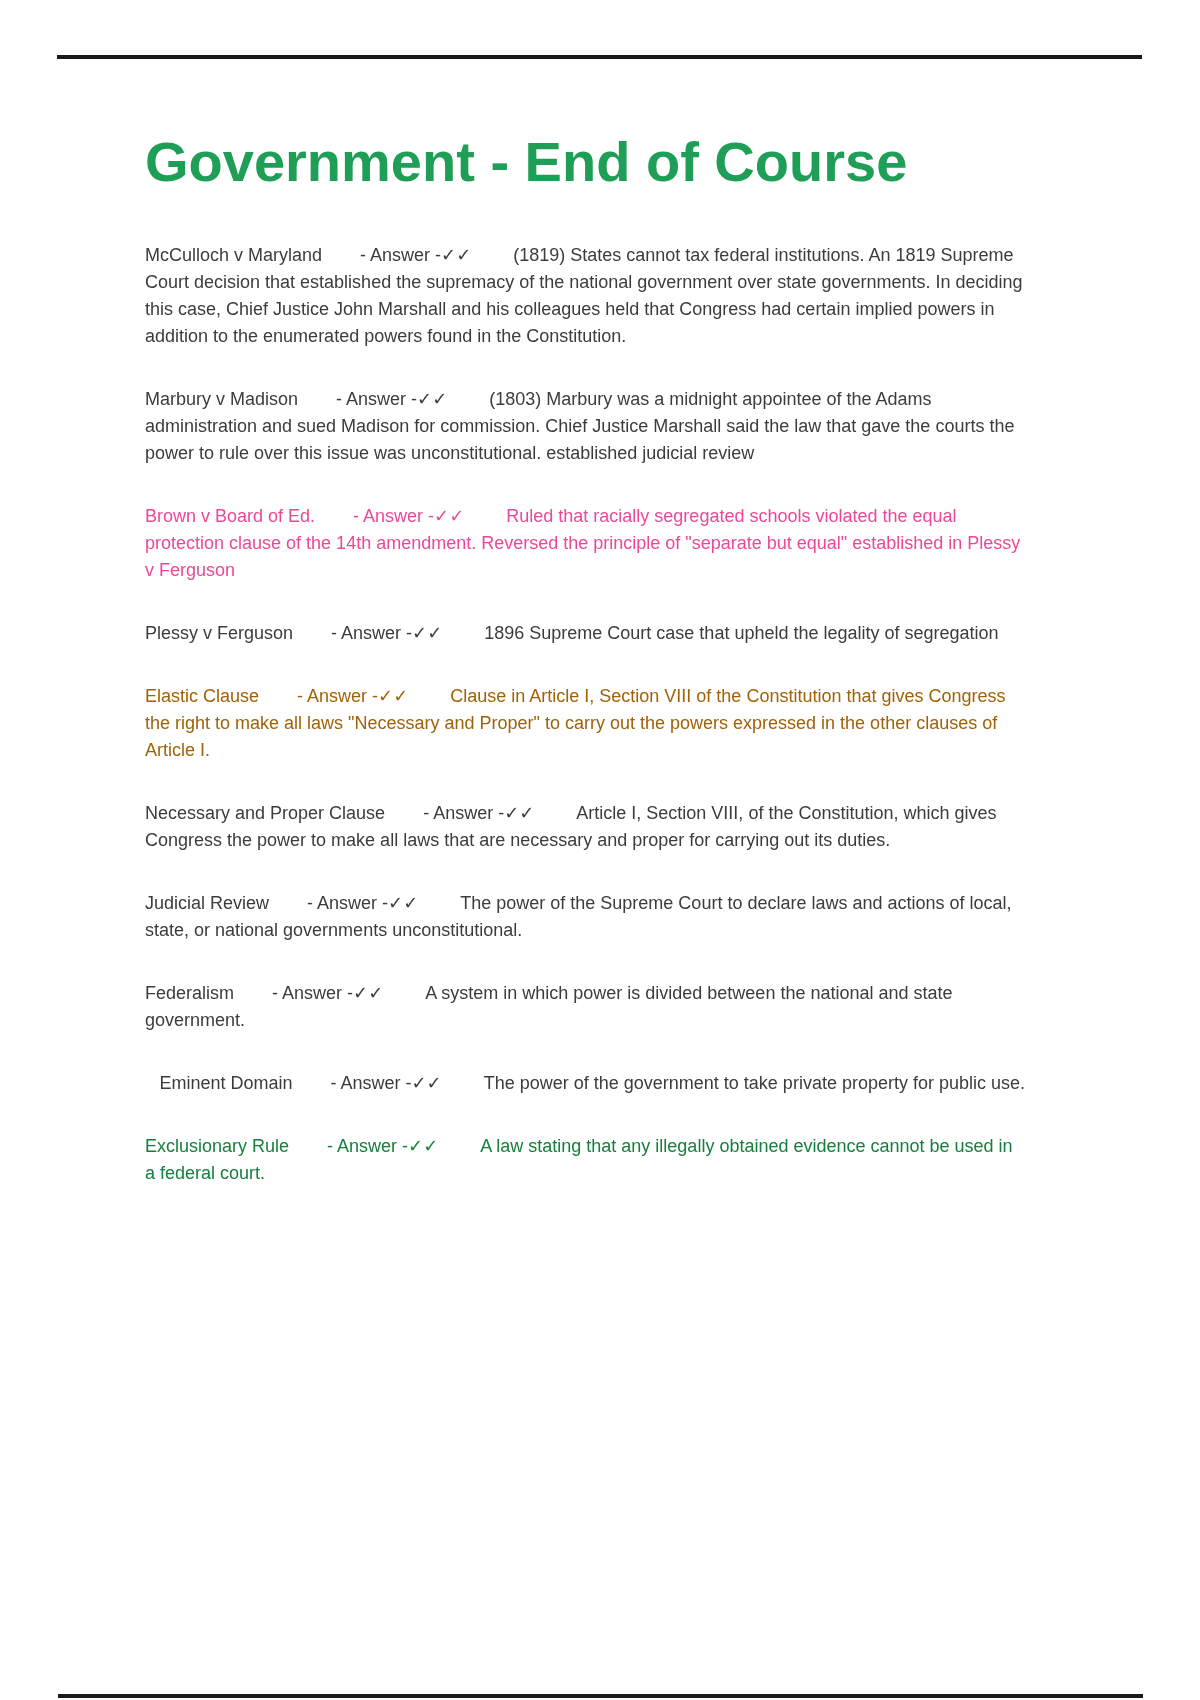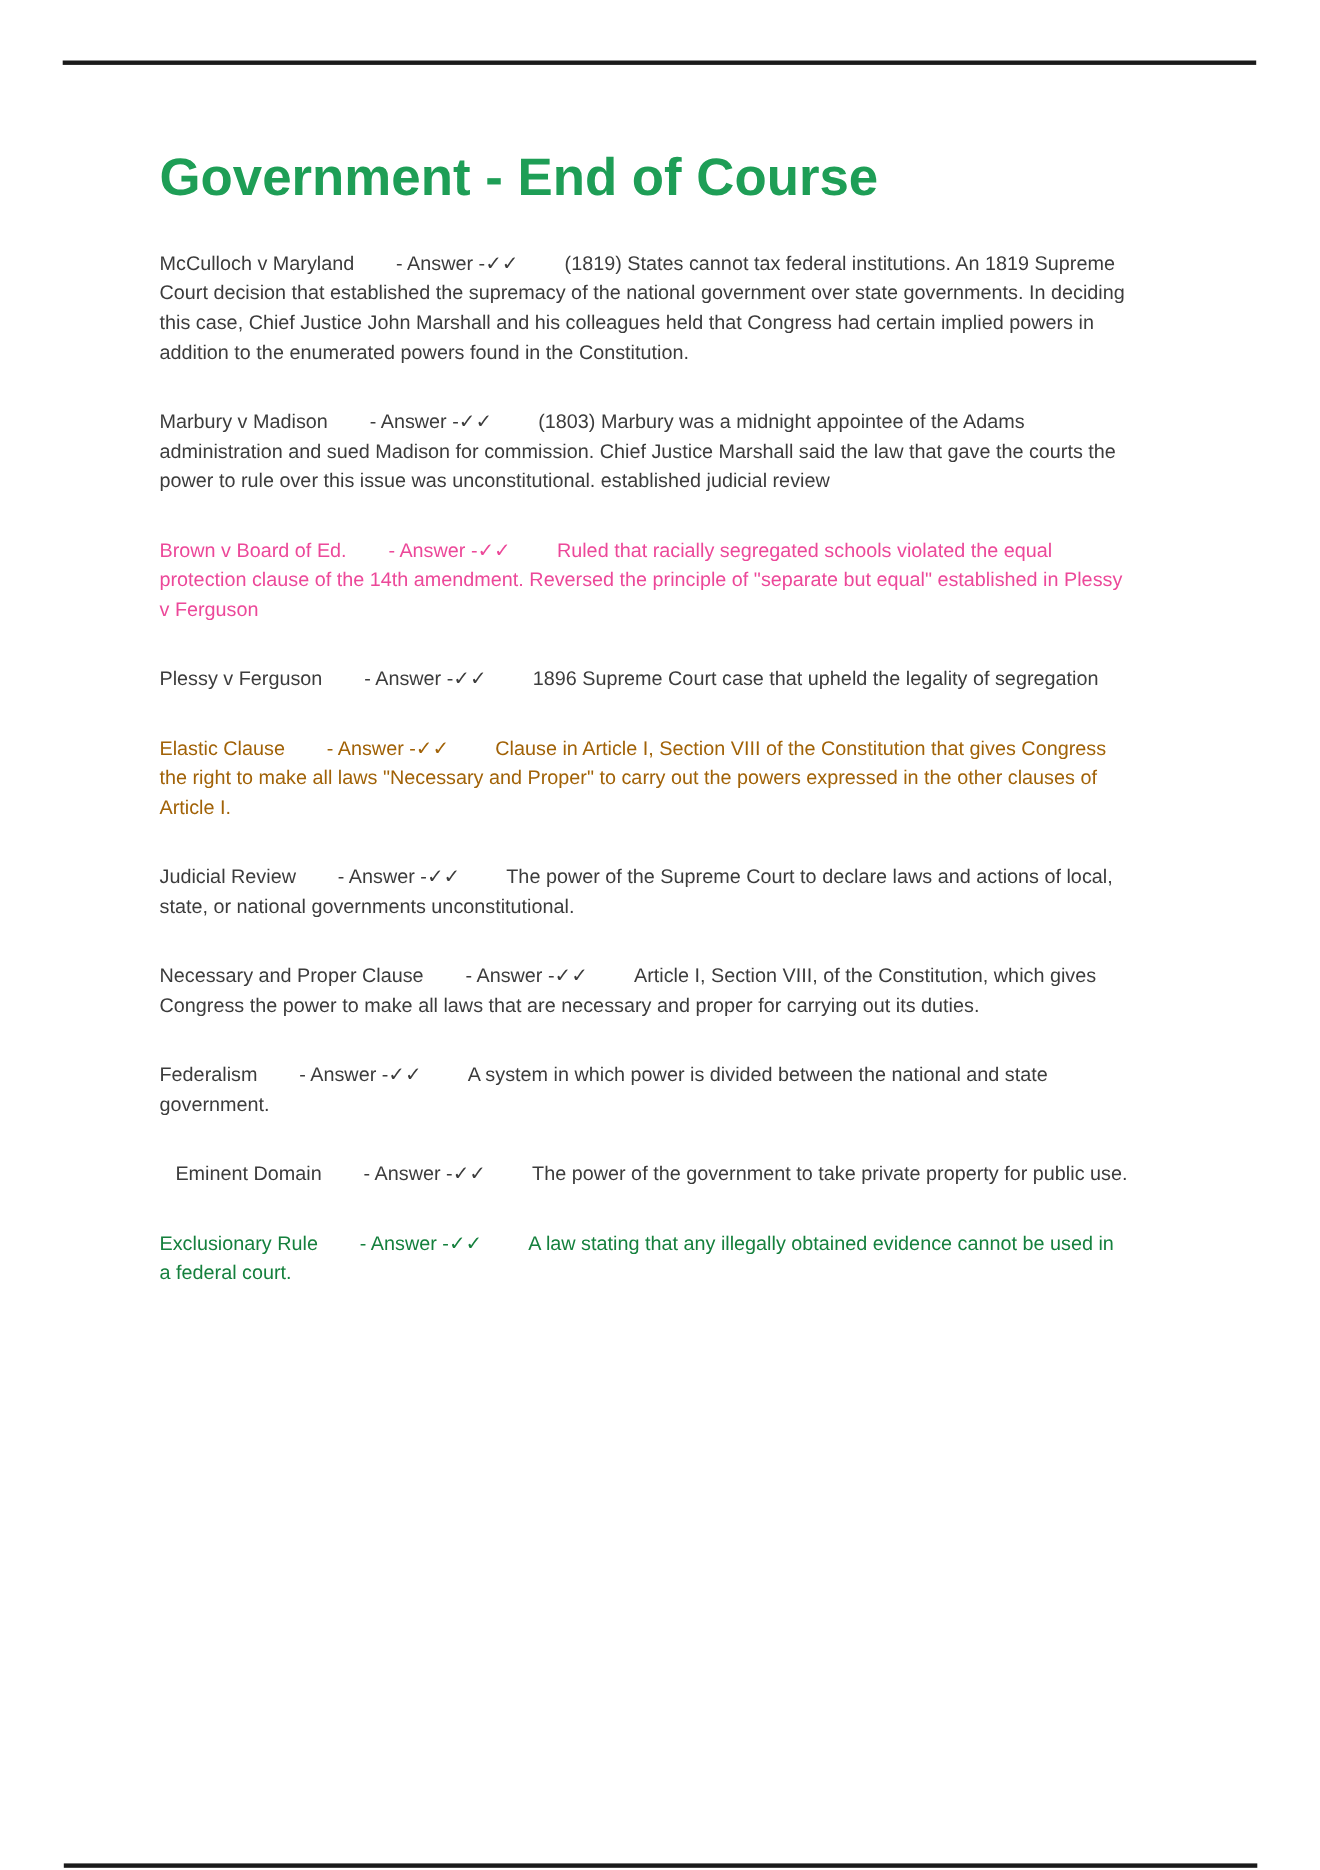--- a/index.html
+++ b/index.html
@@ -30,22 +30,22 @@
     top: 1694px;
     width: 1085px;
   }
   .content {
     position: absolute;
     left: 145px;
     top: 137px;
     width: 880px;
   }
   h1.doc-title {
-    margin: 0 0 39px 0;
-    font-size: 48px;
+    margin: 0 0 55px 0;
+    font-size: 56px;
     line-height: 50px;
     font-weight: bold;
     color: #1e9e56;
     letter-spacing: 0;
   }
   .title-line {
     display: block;
   }
   p.entry {
     margin: 0 0 36px 0;
@@ -67,22 +67,22 @@
   <div class="content">
     <h1 class="doc-title" style="color: rgb(30, 158, 86);">
       <span class="title-line">Government - End of Course</span>
     </h1>
     <div id="entries">
         <p class="entry" style="color: rgb(60, 60, 60);"><span class="term">McCulloch v Maryland</span><span class="sep">- Answer -✓✓</span><span class="def">(1819) States cannot tax federal institutions. An 1819 Supreme Court decision that established the supremacy of the national government over state governments. In deciding this case, Chief Justice John Marshall and his colleagues held that Congress had certain implied powers in addition to the enumerated powers found in the Constitution.</span></p>
         <p class="entry" style="color: rgb(60, 60, 60);"><span class="term">Marbury v Madison</span><span class="sep">- Answer -✓✓</span><span class="def">(1803) Marbury was a midnight appointee of the Adams administration and sued Madison for commission. Chief Justice Marshall said the law that gave the courts the power to rule over this issue was unconstitutional. established judicial review</span></p>
         <p class="entry" style="color: #ec4899;"><span class="term">Brown v Board of Ed.</span><span class="sep">- Answer -✓✓</span><span class="def">Ruled that racially segregated schools violated the equal protection clause of the 14th amendment. Reversed the principle of "separate but equal" established in Plessy v Ferguson</span></p>
         <p class="entry" style="color: rgb(60, 60, 60);"><span class="term">Plessy v Ferguson</span><span class="sep">- Answer -✓✓</span><span class="def">1896 Supreme Court case that upheld the legality of segregation</span></p>
         <p class="entry" style="color: #a16207;"><span class="term">Elastic Clause</span><span class="sep">- Answer -✓✓</span><span class="def">Clause in Article I, Section VIII of the Constitution that gives Congress the right to make all laws "Necessary and Proper" to carry out the powers expressed in the other clauses of Article I.</span></p>
+        <p class="entry" style="color: rgb(60, 60, 60);"><span class="term">Necessary and Proper Clause</span><span class="sep">- Answer -✓✓</span><span class="def">Article I, Section VIII, of the Constitution, which gives Congress the power to make all laws that are necessary and proper for carrying out its duties.</span></p>
         <p class="entry" style="color: rgb(60, 60, 60);"><span class="term">Judicial Review</span><span class="sep">- Answer -✓✓</span><span class="def">The power of the Supreme Court to declare laws and actions of local, state, or national governments unconstitutional.</span></p>
-        <p class="entry" style="color: rgb(60, 60, 60);"><span class="term">Necessary and Proper Clause</span><span class="sep">- Answer -✓✓</span><span class="def">Article I, Section VIII, of the Constitution, which gives Congress the power to make all laws that are necessary and proper for carrying out its duties.</span></p>
         <p class="entry" style="color: rgb(60, 60, 60);"><span class="term">Federalism</span><span class="sep">- Answer -✓✓</span><span class="def">A system in which power is divided between the national and state government.</span></p>
         <p class="entry" style="color: rgb(60, 60, 60); text-align: right;"><span class="term">Eminent Domain</span><span class="sep">- Answer -✓✓</span><span class="def">The power of the government to take private property for public use.</span></p>
         <p class="entry" style="color: #15803d;"><span class="term">Exclusionary Rule</span><span class="sep">- Answer -✓✓</span><span class="def">A law stating that any illegally obtained evidence cannot be used in a federal court.</span></p>
       </div>
   </div>
 
   <div class="rule rule-bottom" style="background: rgb(26, 26, 26);"></div>
 </div>
 
 </body></html>

